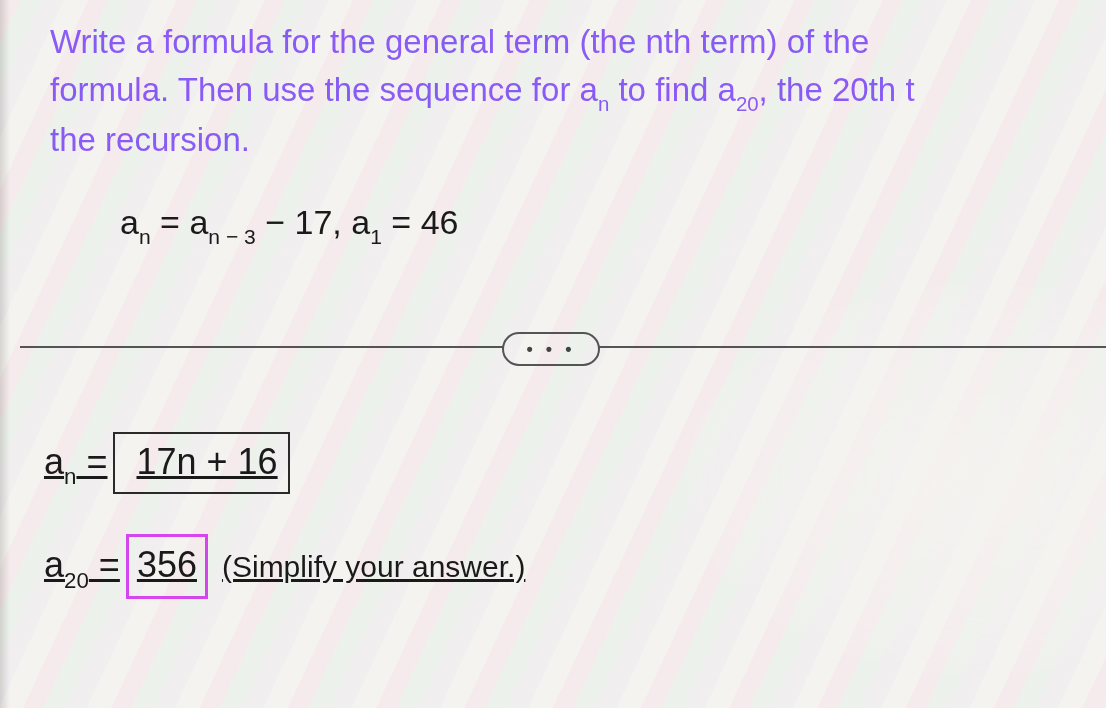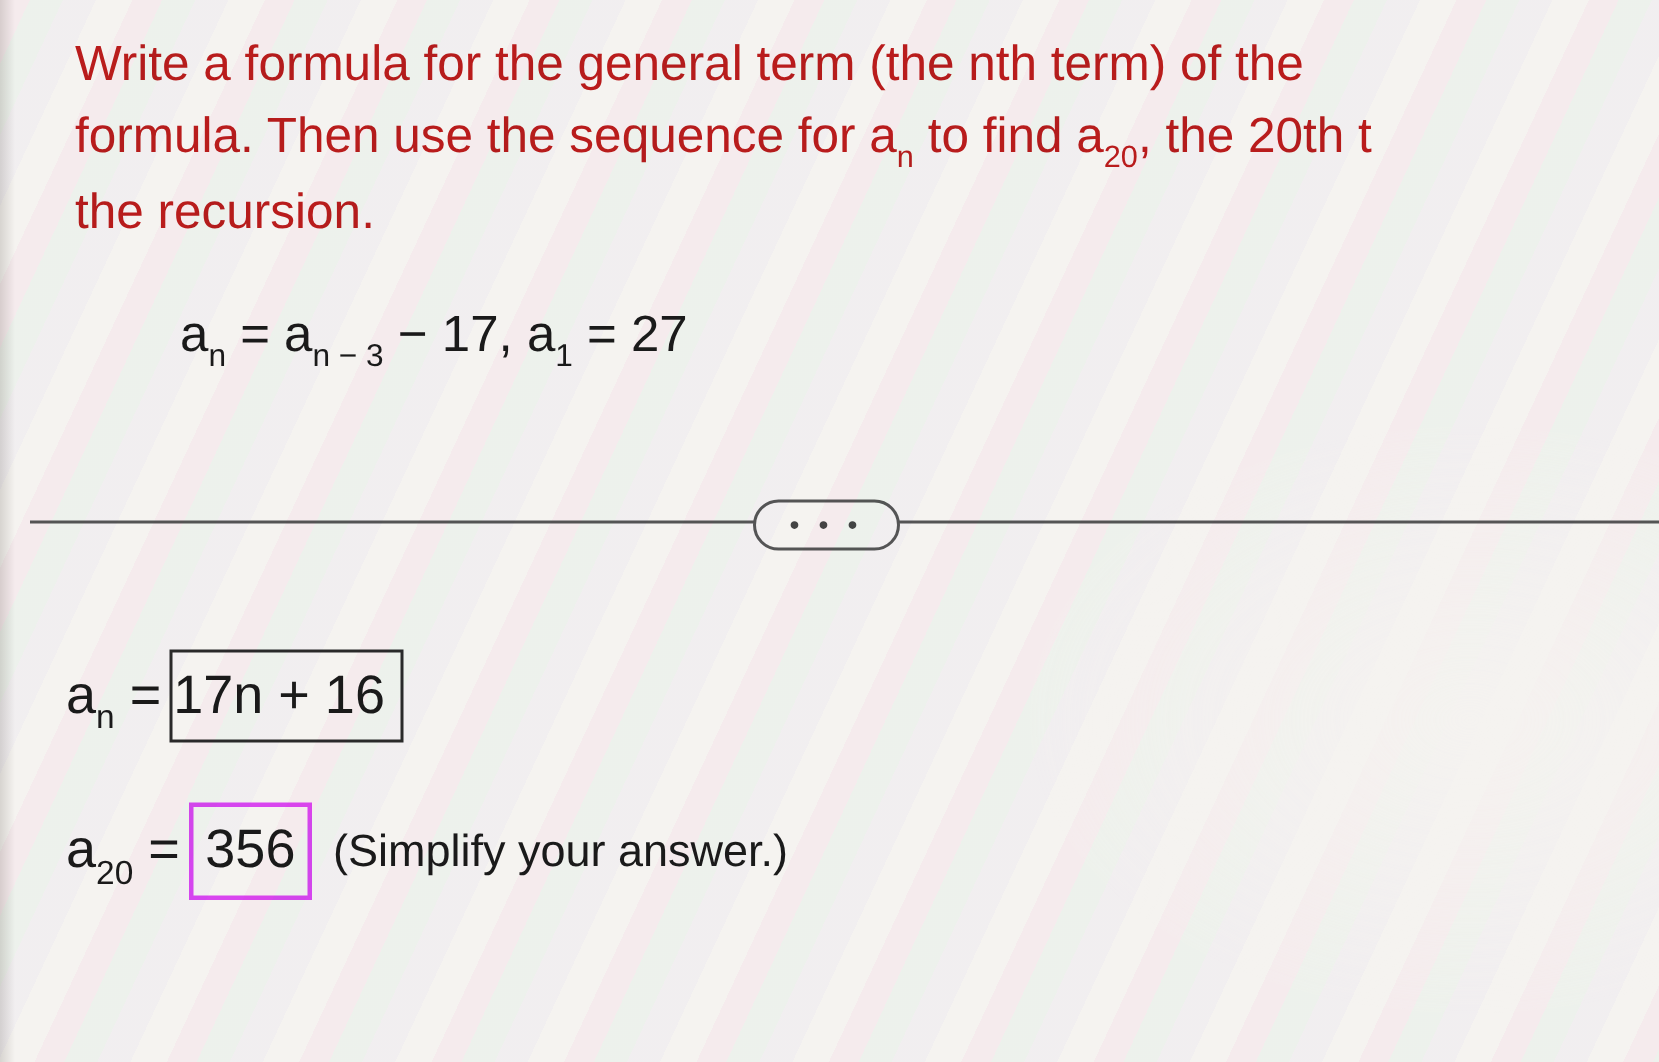--- a/index.html
+++ b/index.html
@@ -15,21 +15,21 @@
     position: relative;
     color: #1a1a1a;
     font-size: 32px;
     line-height: 1.45;
   }
   .page {
     padding: 18px 0 0 50px;
   }
   .question {
     font-size: 33px;
-    color: #b91c1c;
+    color: #8b5cf6;
   }
   .math-line {
     margin-top: 34px;
     margin-left: 70px;
     font-size: 34px;
   }
   .sub {
     font-size: 0.62em;
     vertical-align: sub;
     position: relative;
@@ -64,32 +64,33 @@
     letter-spacing: 4px;
     color: #444;
     font-weight: bold;
     font-size: 18px;
     cursor: pointer;
   }
   .answer-block {
     margin-top: 64px;
     margin-left: -6px;
     font-size: 36px;
+    text-decoration: underline;
   }
   .answer-row {
     display: flex;
     align-items: center;
     margin-bottom: 40px;
   }
   .var {
     font-style: normal;
   }
   .box {
     display: inline-block;
-    padding: 2px 10px 4px 0;
+    padding: 2px 10px 4px 21px;
     margin-left: 6px;
   }
   .box-thin {
     border: 2px solid #2a2a2a;
   }
   .box-blue {
     border: 3px solid #d946ef;
     padding: 2px 8px 4px 8px;
   }
   .hint {
@@ -127,21 +128,21 @@
 
   <div class="question">
     <div>Write a formula for the general term (the nth term) of the</div>
     <div>
       <span>formula. Then use the sequence for a</span><span class="sub">n</span><span> to find a</span><span class="sub">20</span><span>, the 20th t</span>
     </div>
     <div>the recursion.</div>
   </div>
 
   <div class="math-line">
-    <span class="var">a</span><span class="sub">n</span><span> = </span><span class="var">a</span><span class="sub">n − 3</span><span> − 17, </span><span class="var">a</span><span class="sub">1</span><span> = 27</span>
+    <span class="var">a</span><span class="sub">n</span><span> = </span><span class="var">a</span><span class="sub">n − 3</span><span> − 17, </span><span class="var">a</span><span class="sub">1</span><span> = 46</span>
   </div>
 
   <div class="divider-wrap">
     <div class="divider-line"></div>
     <div class="divider-pill">
       <span>• • •</span>
     </div>
   </div>
 
   <div class="answer-block">

